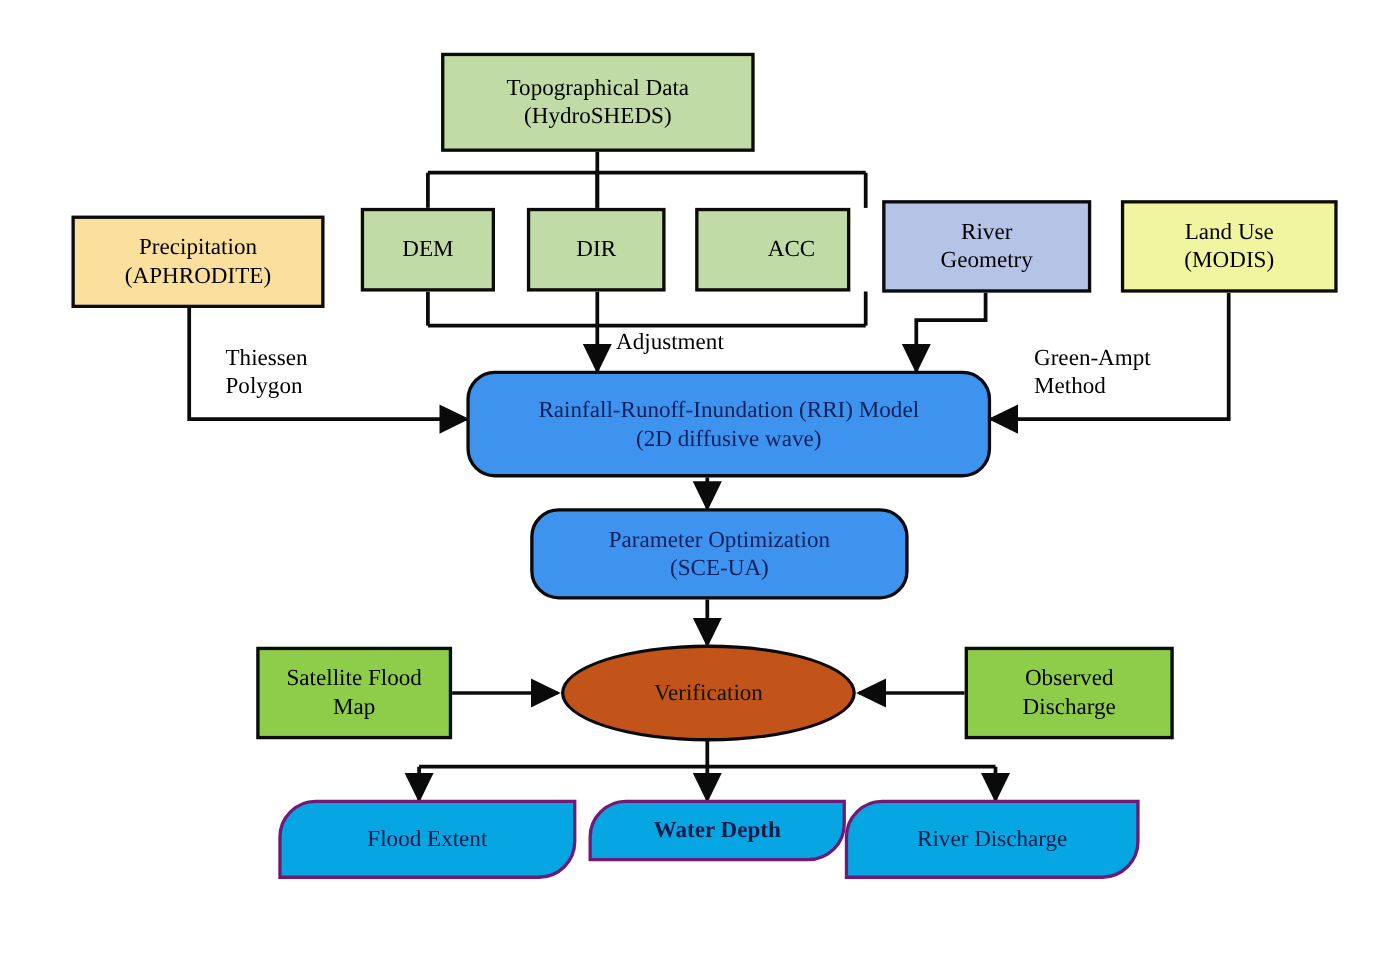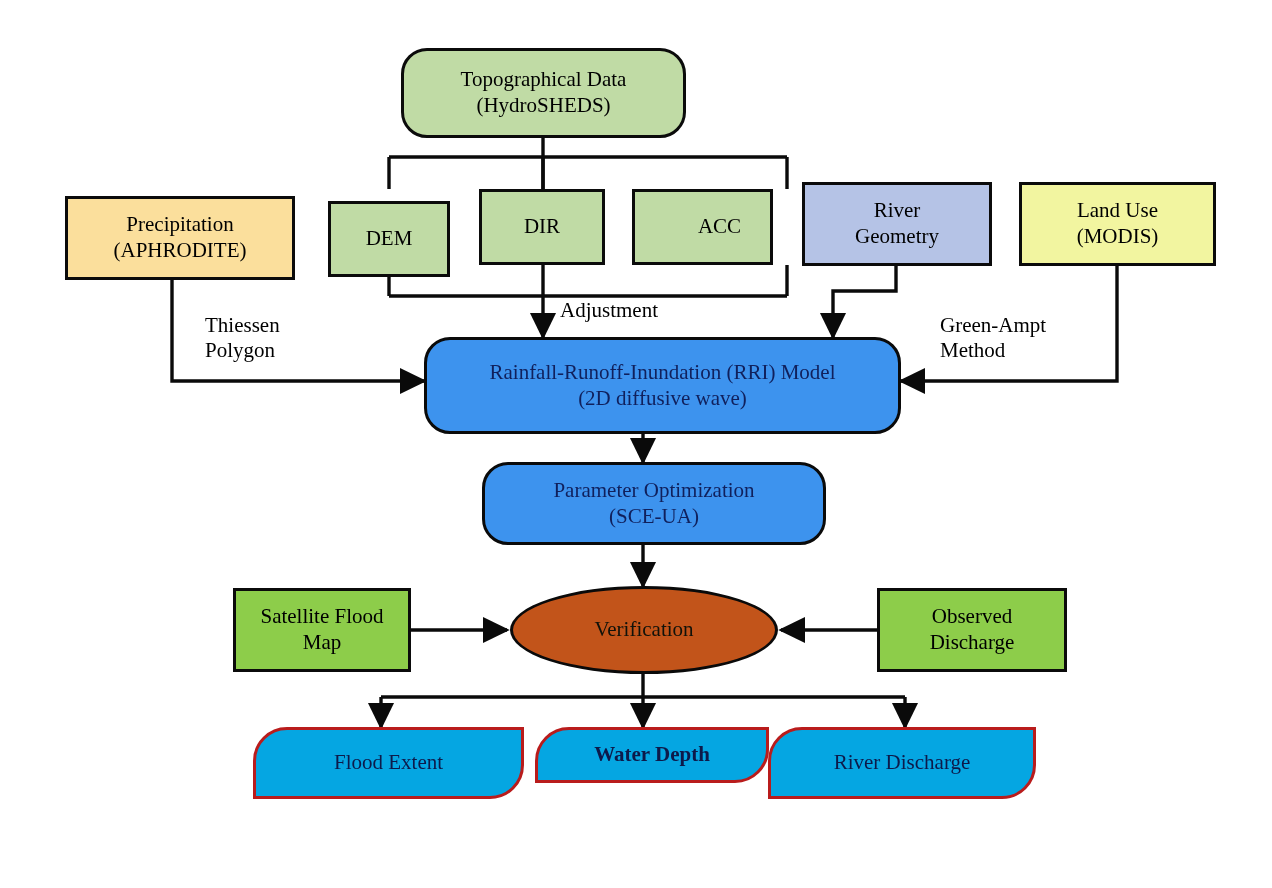--- a/index.html
+++ b/index.html
@@ -64,21 +64,21 @@
   
   .ellipse {
     border: 3px solid #0a0a0a;
     border-radius: 50%;
     background: #c2541a;
     color: #10120a;
     font-size: 21px;
   }
   
   .flag {
-    border: 3px solid #b91c1c;
+    border: 3px solid #701a75;
     background: #05a6e2;
     color: #0d1a4a;
     font-size: 21px;
     border-radius: 34px 0 34px 0;
   }
   
   .edgelabel {
     position: absolute;
     font-size: 21px;
     color: #000000;
@@ -128,31 +128,31 @@
       <path d="M877,630 L781,630" marker-end="url(#arw)"></path>
 
       <path d="M643,673 L643,697"></path>
       <path d="M381,697 L905,697"></path>
       <path d="M381,697 L381,727" marker-end="url(#arw)"></path>
       <path d="M643,697 L643,727" marker-end="url(#arw)"></path>
       <path d="M905,697 L905,727" marker-end="url(#arw)"></path>
     </g>
   </svg>
 
-  <div class="node rect fill-green" style="left:401px; top:48px; width:285px; height:90px;border-radius:26px;">
+  <div class="node rect fill-green" style="left:401px; top:48px; width:285px; height:90px;">
     <span class="lbl">Topographical Data
 (HydroSHEDS)</span>
   </div>
 
   <div class="node rect fill-tan" style="left:65px; top:182px; width:230px; height:84px;">
     <span class="lbl">Precipitation
 (APHRODITE)</span>
   </div>
 
-  <div class="node rect fill-green" style="left:328px; top:189px; width:122px; height:76px;margin-top:12px;">
+  <div class="node rect fill-green" style="left:328px; top:189px; width:122px; height:76px;">
     <span class="lbl">DEM</span>
   </div>
 
   <div class="node rect fill-green" style="left:479px; top:189px; width:126px; height:76px;">
     <span class="lbl">DIR</span>
   </div>
 
   <div class="node rect fill-green" style="left:632px; top:189px; width:141px; height:76px;padding-left:34px;">
     <span class="lbl">ACC</span>
   </div>

